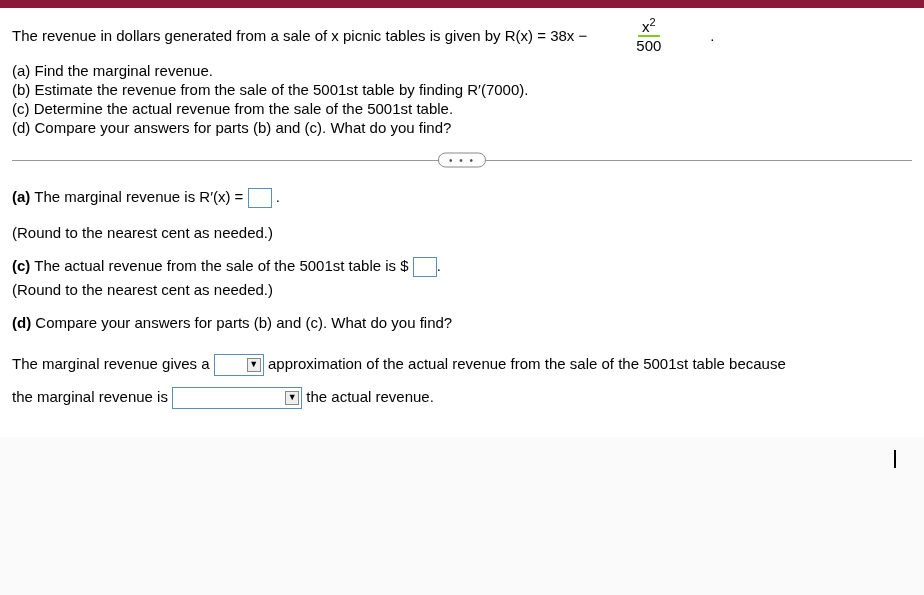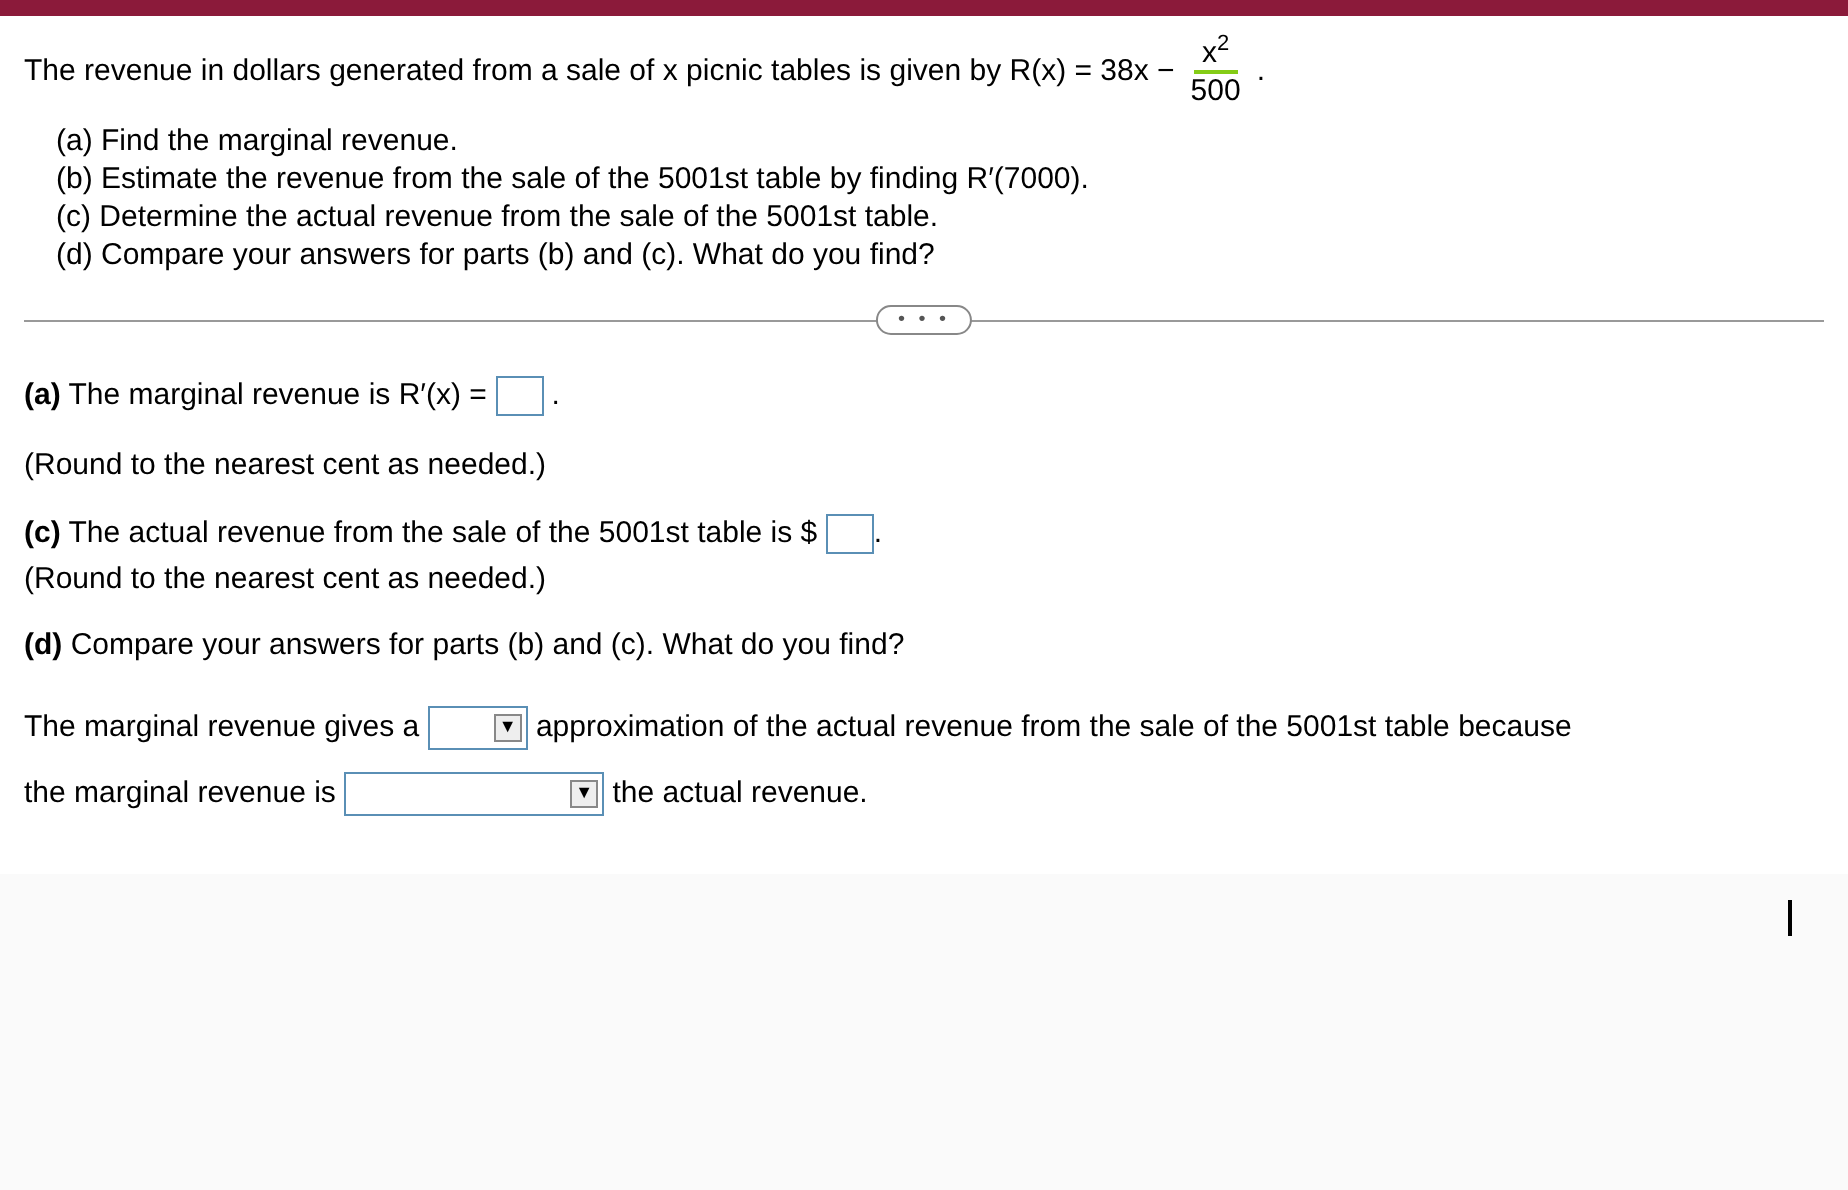--- a/index.html
+++ b/index.html
@@ -23,20 +23,21 @@
     }
     .content {
       padding: 8px 12px;
       background: #fff;
     }
     .problem-statement {
       display: flex;
       align-items: center;
       margin-bottom: 8px;
       font-size: 15px;
+      gap: 41px;
     }
     .fraction {
       display: inline-flex;
       flex-direction: column;
       align-items: center;
       vertical-align: middle;
       margin: 0 4px;
     }
     .fraction .num {
       border-bottom: 2px solid #84cc16;
@@ -47,21 +48,21 @@
       padding: 0 4px;
     }
     .sup {
       font-size: 11px;
       vertical-align: super;
     }
     .parts {
       margin-bottom: 12px;
     }
     .parts p {
-      margin: 2px 16px;
+      margin: 2px 0;
       font-size: 15px;
     }
     .divider-row {
       position: relative;
       height: 24px;
       margin: 8px 0 16px 0;
     }
     .divider-line {
       position: absolute;
       top: 50%;

